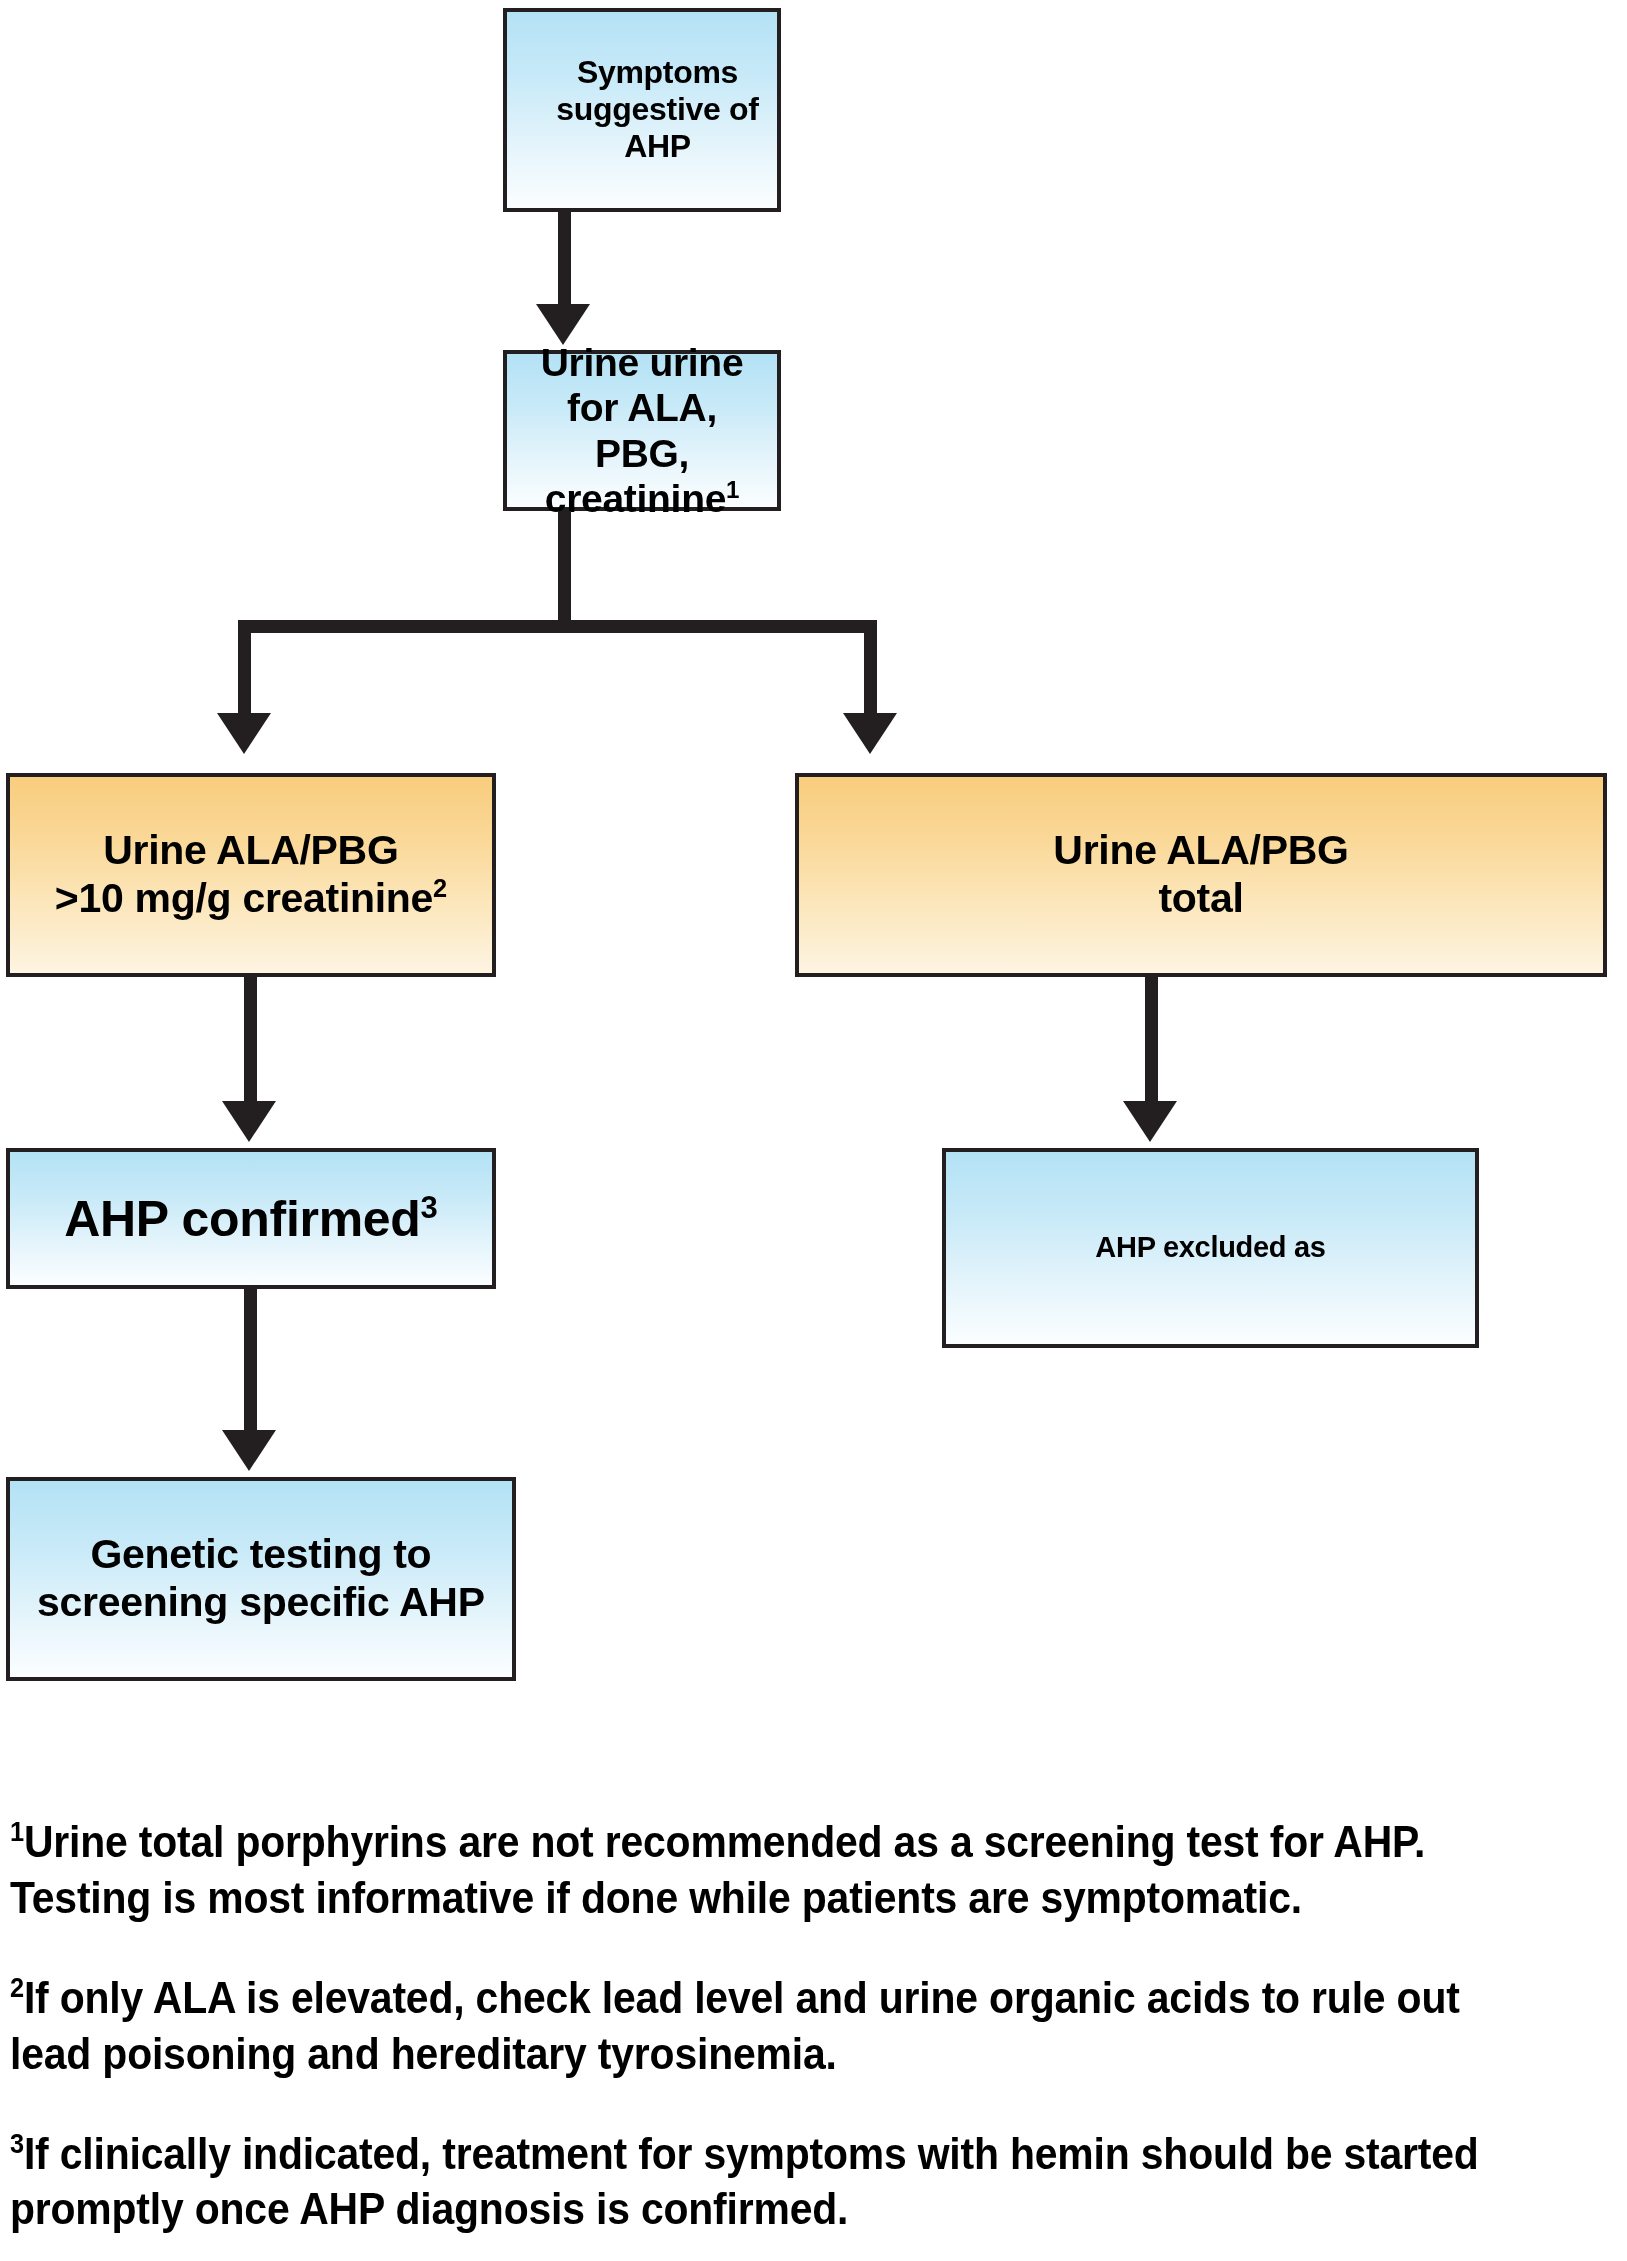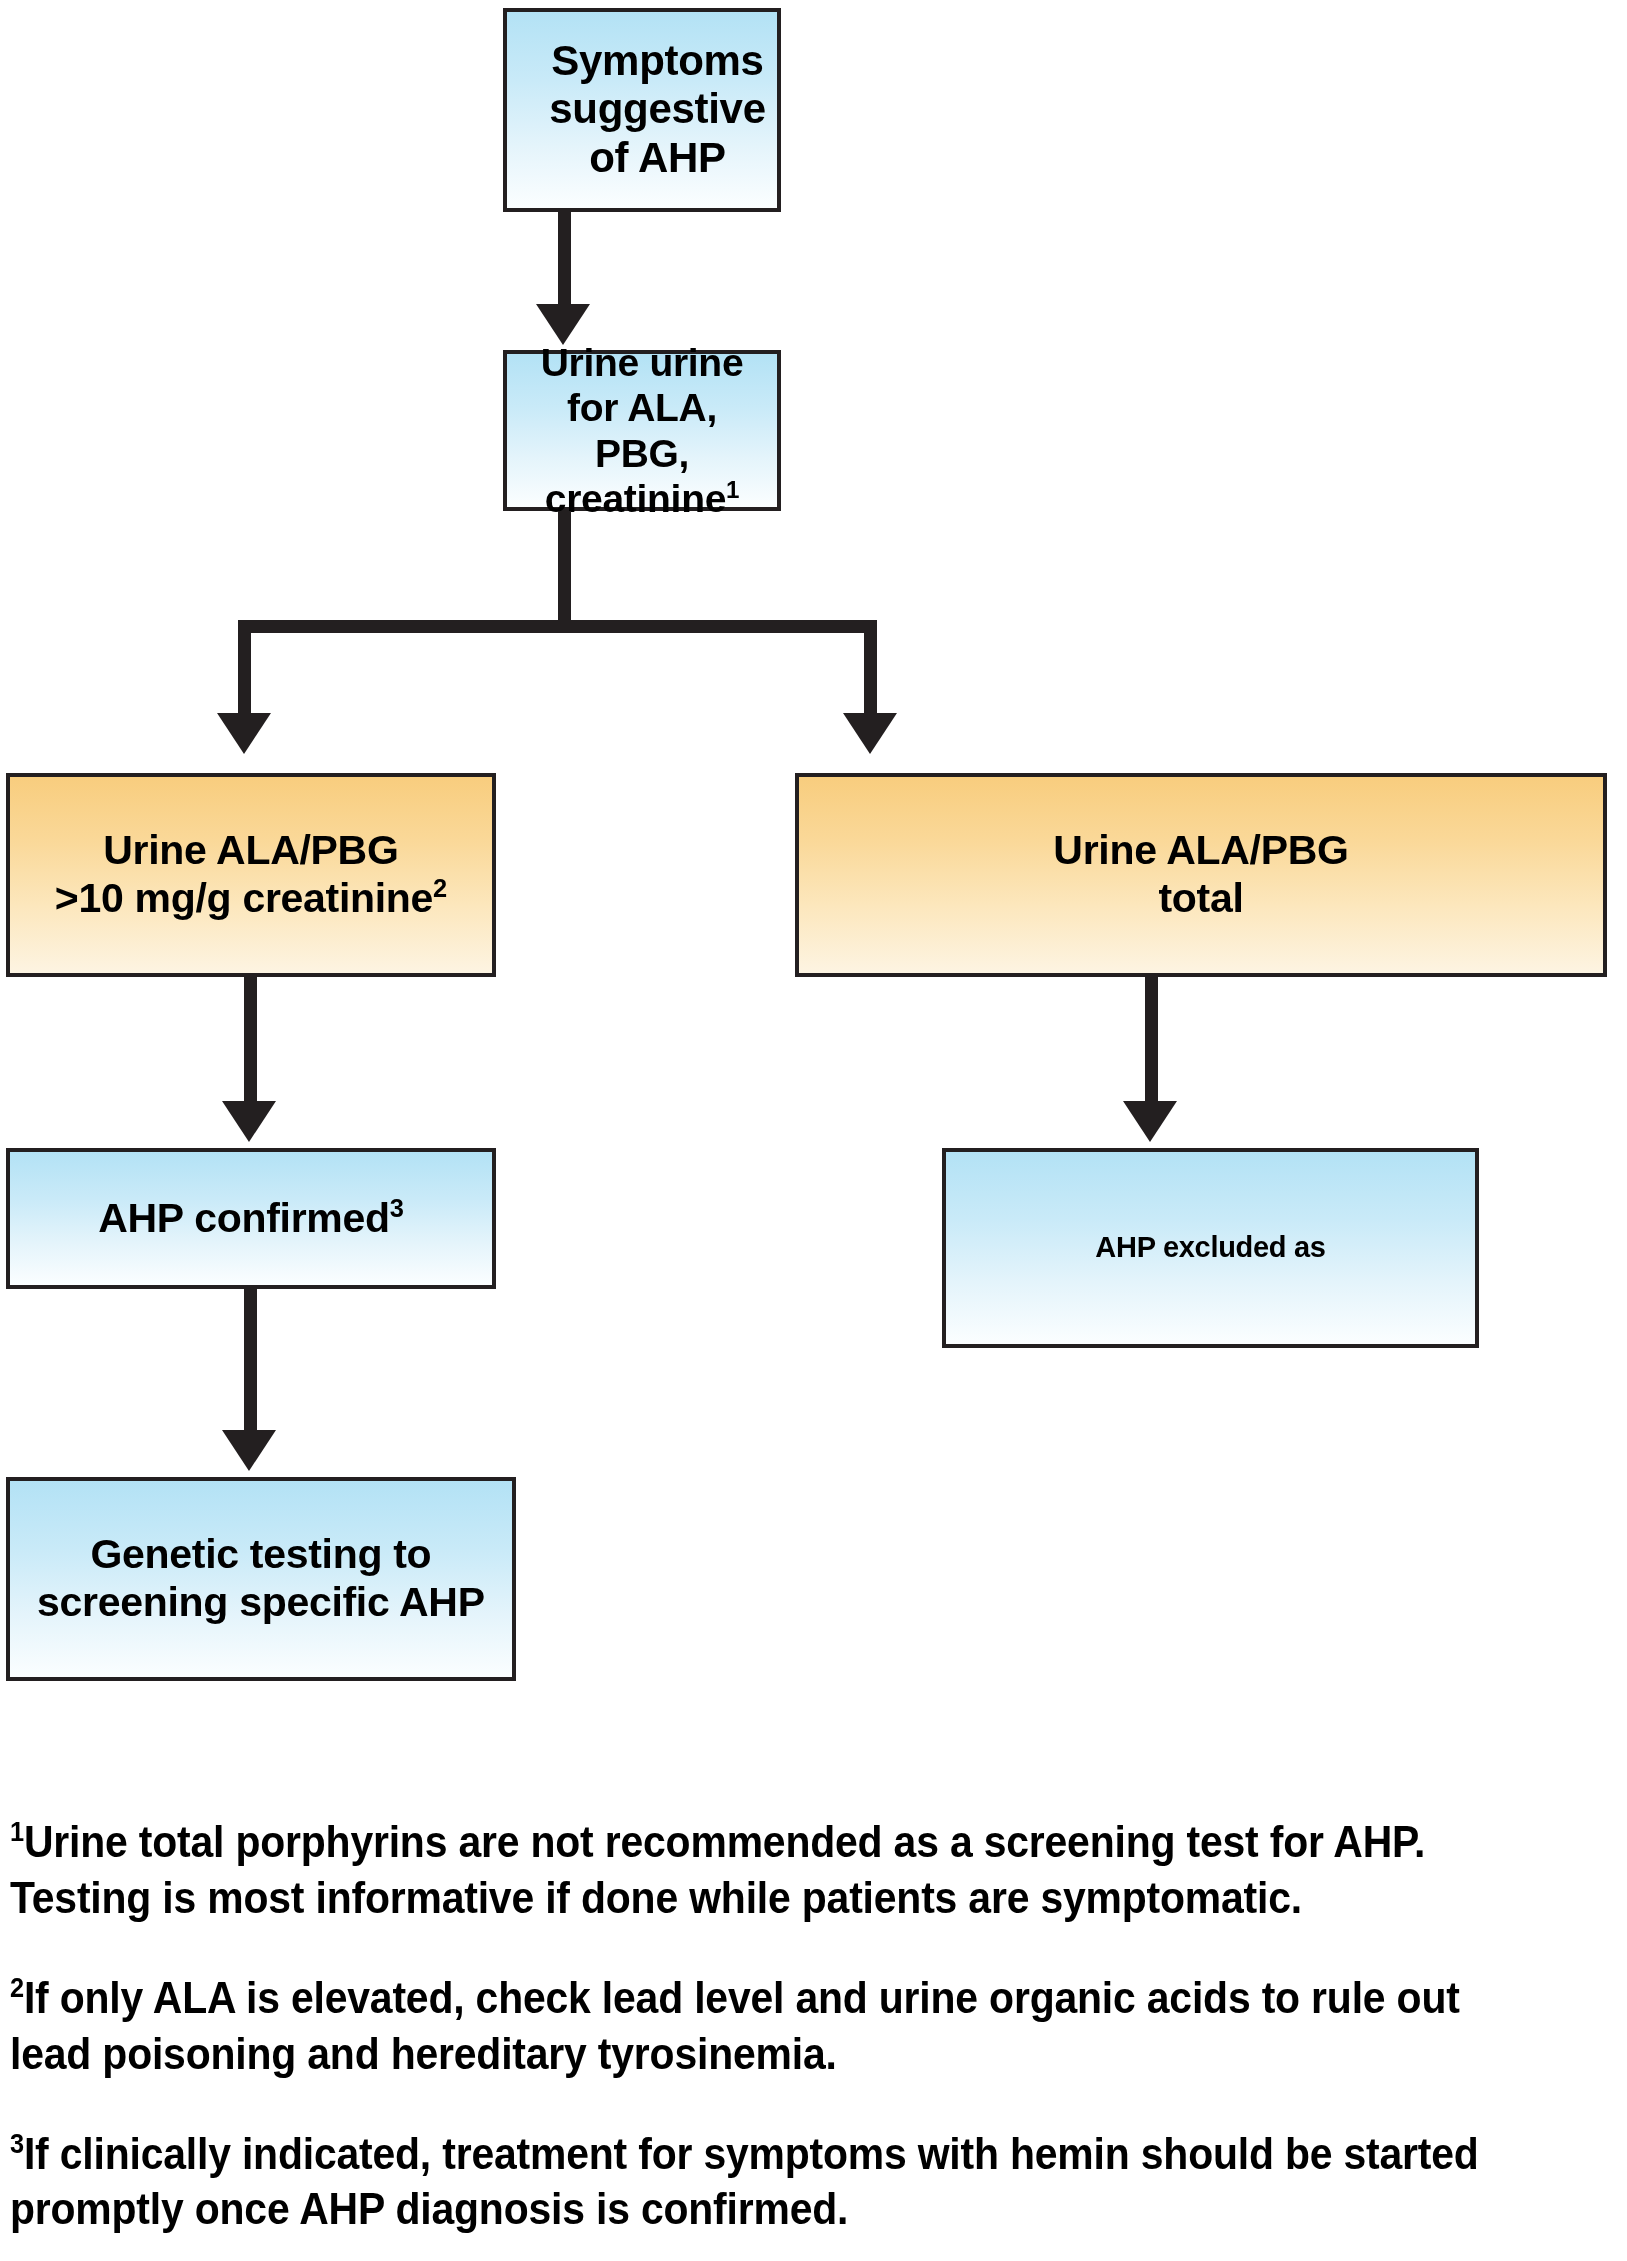--- a/index.html
+++ b/index.html
@@ -44,25 +44,25 @@
   }
 
   .blue {
     background: linear-gradient(to bottom, #b3e2f5 0%, #c9eaf8 35%, #e4f4fb 68%, #fbfeff 100%);
   }
   .orange {
     background: linear-gradient(to bottom, #f8cd7e 0%, #fad898 32%, #fce7bd 66%, #fdf4e2 100%);
   }
 
   
-  #node-symptoms      { left: 503px; top: 7.8px;    width: 278px; height: 204px; font-size: 42px; padding-left: 31px; }
+  #node-symptoms      { left: 503px; top: 7.8px;    width: 278px; height: 204px; font-size: 32px; padding-left: 31px; }
   #node-spot-urine    { left: 503px; top: 350px;  width: 278px; height: 161px; font-size: 39px; }
   #node-ala-high      { left: 5.9px;   top: 773px;  width: 490px; height: 204px; font-size: 41px; }
   #node-ala-normal    { left: 795px; top: 773px;  width: 812px; height: 204px; font-size: 41px; }
-  #node-ahp-confirmed { left: 5.9px;   top: 1148px; width: 490px; height: 141px; font-size: 41px; }
+  #node-ahp-confirmed { left: 5.9px;   top: 1148px; width: 490px; height: 141px; font-size: 50px; }
   #node-ahp-excluded  { left: 942px; top: 1148px; width: 537px; height: 200px; font-size: 29px; }
   #node-genetic       { left: 5.9px;   top: 1477px; width: 510px; height: 204px; font-size: 41px; }
 
   
   .vline, .hline {
     position: absolute;
     background: #231f20;
   }
   .arrowhead {
     position: absolute;

